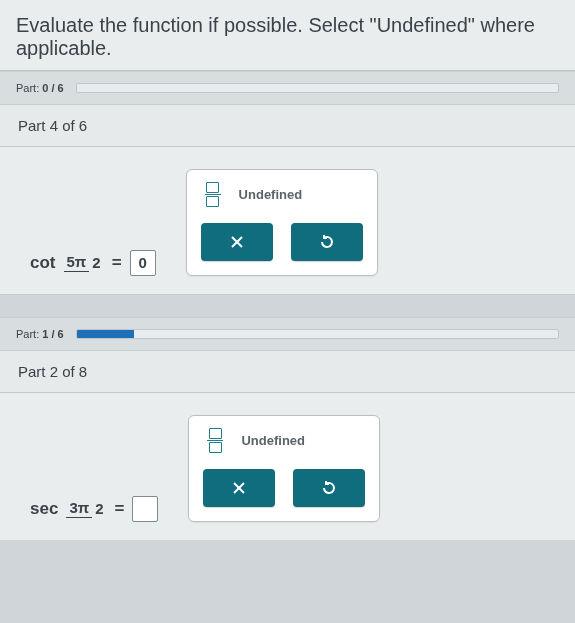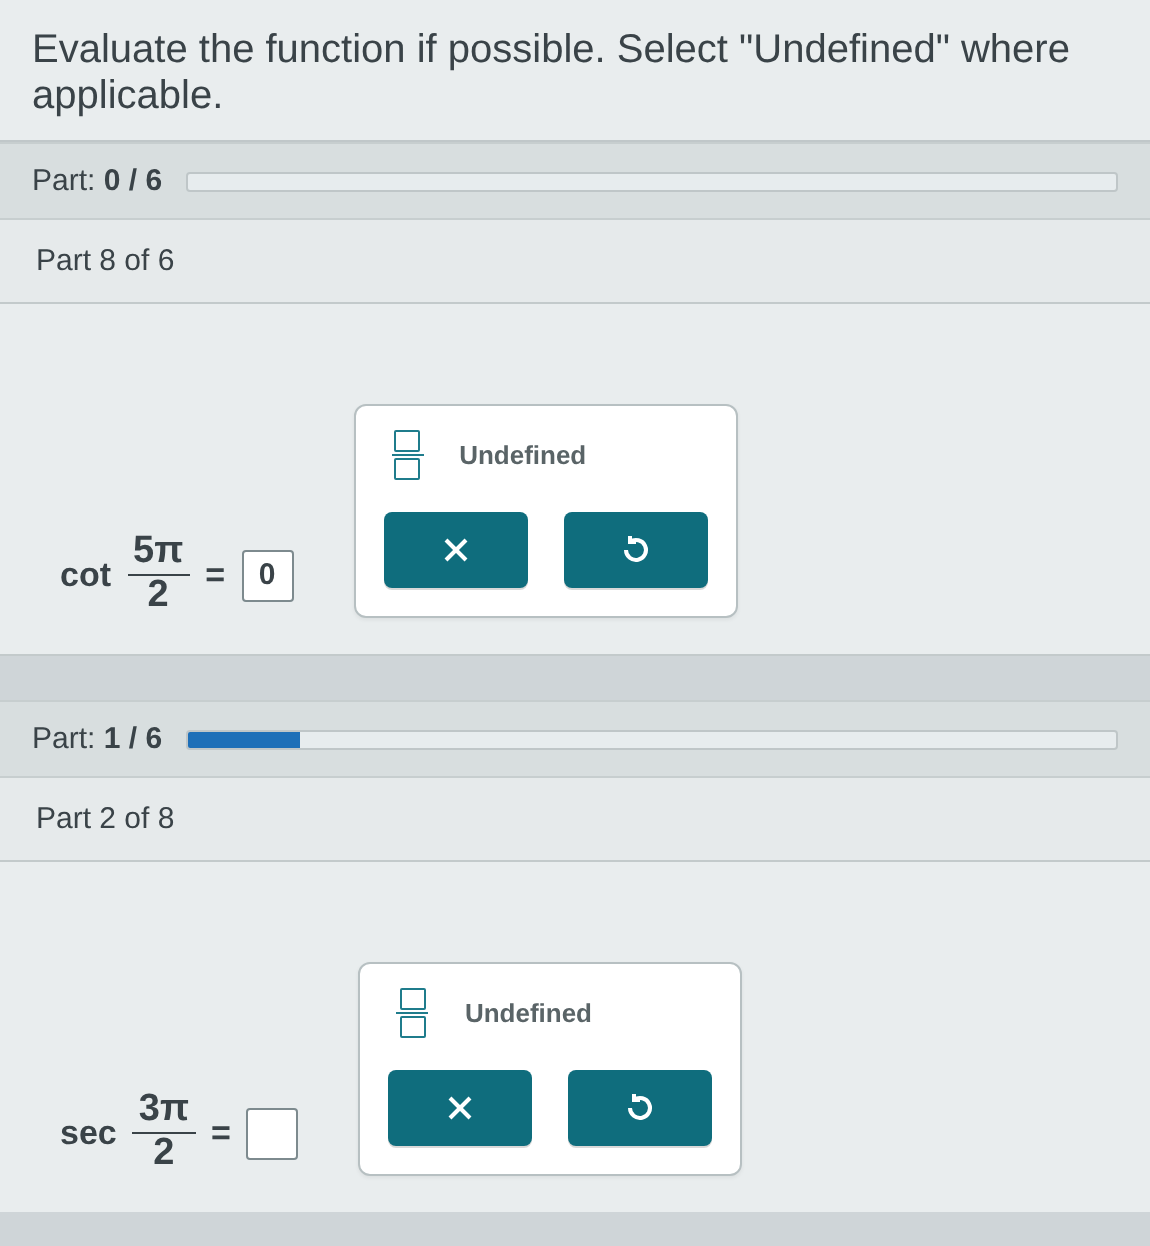--- a/index.html
+++ b/index.html
@@ -20,21 +20,21 @@
   .progress-bar-row {
     display: flex;
     align-items: center;
     gap: 12px;
     padding: 10px 16px;
     background: #d8dedf;
     border-top: 1px solid #c7cecf;
     border-bottom: 1px solid #c7cecf;
   }
   .progress-label {
-    font-size: 15px;
+    font-size: 11px;
     white-space: nowrap;
   }
   .progress-label b { font-weight: bold; }
   .ptrack {
     flex: 1;
     height: 10px;
     background: #e7ecee;
     border: 1px solid #bfc6c8;
     border-radius: 2px;
     overflow: hidden;
@@ -60,44 +60,42 @@
   }
   .expr {
     display: flex;
     align-items: center;
     gap: 8px;
     font-size: 17px;
     padding-top: 6px;
   }
   .frac {
     display: inline-flex;
-    flex-direction: column;
     align-items: center;
     line-height: 1.1;
-    font-size: 19px;
+    font-size: 15px;
   }
   .frac .num { border-bottom: 1px solid #3a4348; padding: 0 3px; }
   .frac .den { padding: 0 3px; }
   .ansbox {
     width: 26px;
     height: 26px;
     border: 1px solid #7d8a8e;
     background: #fff;
     text-align: center;
     font-size: 15px;
     line-height: 24px;
     border-radius: 2px;
   }
   .toolbox {
     background: #fff;
     border: 1px solid #b7c0c2;
     border-radius: 6px;
     padding: 10px 14px 14px 14px;
     box-shadow: 0 1px 2px rgba(0,0,0,0.06);
-    margin-top: 28px;
   }
   .toolrow {
     display: flex;
     align-items: center;
     gap: 18px;
     margin-bottom: 14px;
     padding: 2px 4px;
   }
   .minifrac {
     display: inline-flex;
@@ -146,21 +144,21 @@
     <span>Part:</span>
     <b>0</b>
     <b> / </b>
     <b>6</b>
   </div>
   <div class="ptrack">
     <div class="pfill" style="width:0%"></div>
   </div>
 </div>
 
-<div class="part-header">Part 8 of 6</div>
+<div class="part-header">Part 4 of 6</div>
 
 <div class="part-body">
   <div class="expr">
     <span>cot</span>
     <span class="frac">
       <span class="num">5π</span>
       <span class="den">2</span>
     </span>
     <span>=</span>
     <div class="ansbox">0</div>

